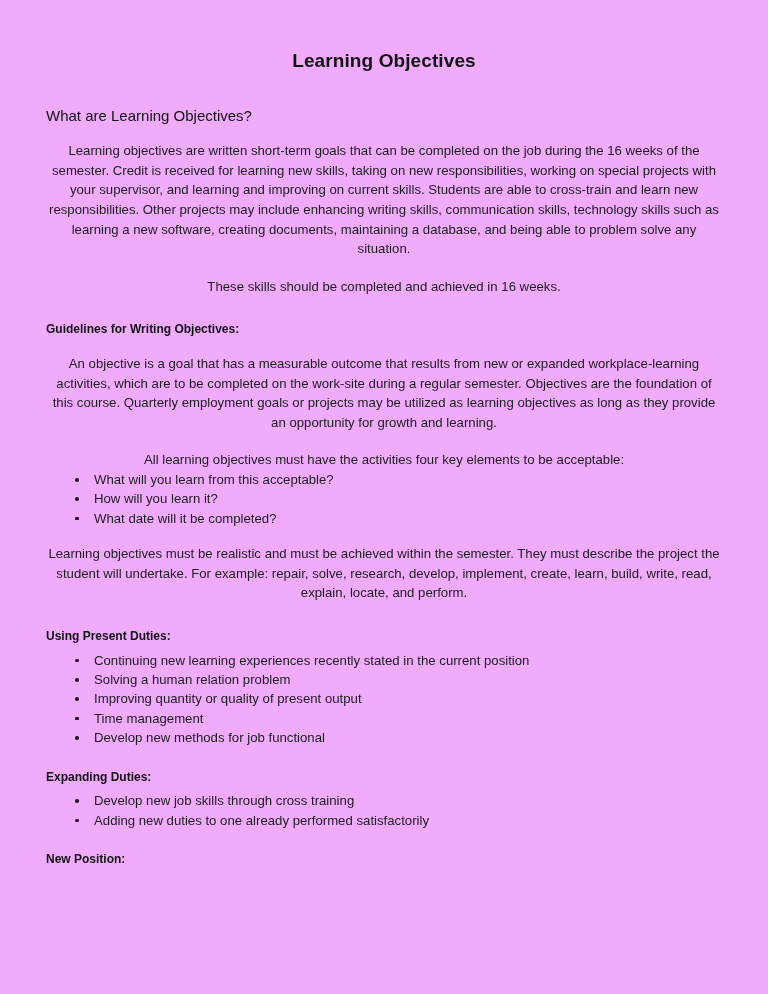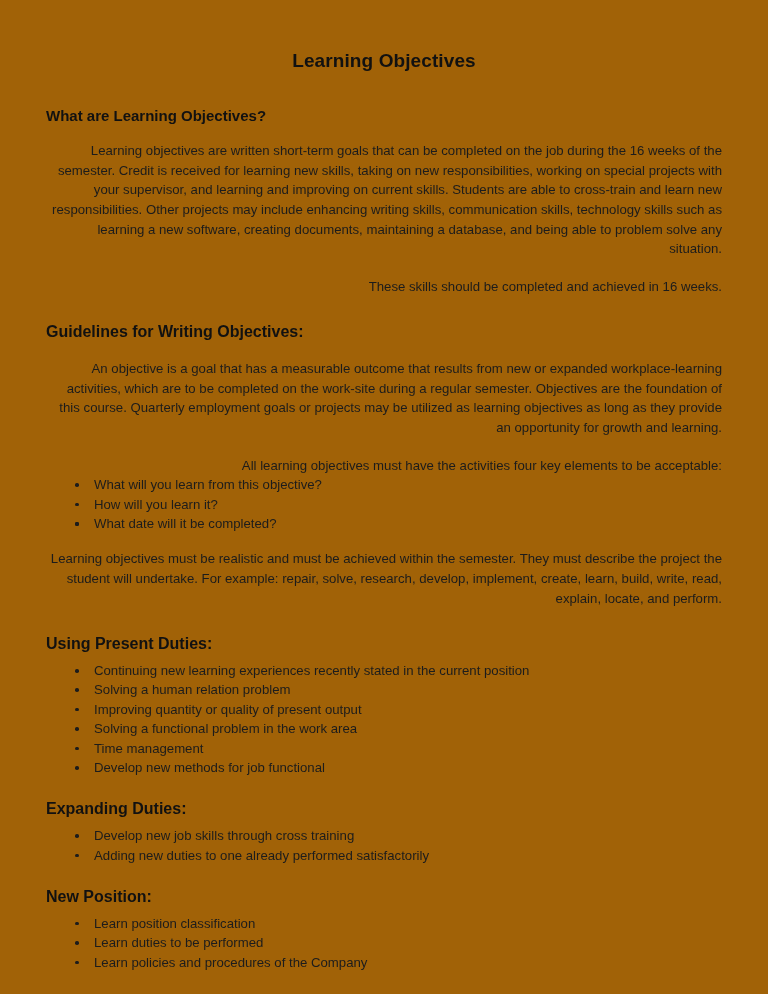--- a/index.html
+++ b/index.html
@@ -12,53 +12,53 @@
   body {
     width: 768px;
     height: 994px;
     font-family: "Liberation Sans", sans-serif;
     color: #1a1a1a;
     -webkit-font-smoothing: antialiased;
   }
   .page {
     width: 768px;
     height: 994px;
-    background: #a16207;
+    background: #f0abfc;
     padding: 40px 46px 0 46px;
     position: relative;
   }
   .doc-title {
     text-align: center;
     font-size: 19px;
     font-weight: bold;
     color: #111111;
     letter-spacing: 0.1px;
     margin: 9px 0 0 0;
     line-height: 1.25;
   }
   .h-sub {
     font-size: 15px;
-    font-weight: bold;
+    font-weight: normal;
     color: #111111;
     margin: 0;
     line-height: 1.3;
   }
   .h-section {
-    font-size: 16px;
+    font-size: 12px;
     font-weight: bold;
     color: #111111;
     margin: 0;
     line-height: 1.3;
   }
   p.body {
     font-size: 13.2px;
     line-height: 19.6px;
     color: #1c1c1c;
     margin: 0;
-    text-align: right;
+    text-align: center;
   }
   ul.bullets {
     list-style: none;
     margin: 0;
     padding: 0;
   }
   ul.bullets li {
     font-size: 13.2px;
     line-height: 19.4px;
     color: #1c1c1c;
@@ -110,41 +110,41 @@
 
   <div class="sp-2"></div>
 
   <p class="body">An objective is a goal that has a measurable outcome that results from new or expanded workplace-learning activities, which are to be completed on the work-site during a regular semester.  Objectives are the foundation of this course.  Quarterly employment goals or projects may be utilized as learning objectives as long as they provide an opportunity for growth and learning.</p>
 
   <div class="sp-3"></div>
 
   <p class="body">All learning objectives must have the activities four key elements to be acceptable:</p>
 
   <ul class="bullets">
-    <li><span class="dot"></span><span>What will you learn from this objective?</span></li>
+    <li><span class="dot"></span><span>What will you learn from this acceptable?</span></li>
     <li><span class="dot"></span><span>How will you learn it?</span></li>
     <li><span class="dot"></span></li>
     <li><span class="dot"></span><span>What date will it be completed?</span></li>
   </ul>
 
   <div class="sp-6"></div>
 
   <p class="body">Learning objectives must be realistic and must be achieved within the semester.  They must describe the project the student will undertake.  For example:  repair, solve, research, develop, implement, create, learn, build, write, read, explain, locate, and perform.</p>
 
   <div class="sp-4"></div>
 
   <h2 class="h-section">Using Present Duties:</h2>
 
   <div class="sp-5"></div>
 
   <ul class="bullets">
     <li><span class="dot"></span><span>Continuing new learning experiences recently stated in the current position</span></li>
     <li><span class="dot"></span><span>Solving a human relation problem</span></li>
     <li><span class="dot"></span><span>Improving quantity or quality of present output</span></li>
-    <li><span class="dot"></span><span>Solving a functional problem in the work area</span></li>
+    <li><span class="dot"></span></li>
     <li><span class="dot"></span><span>Time management</span></li>
     <li><span class="dot"></span><span>Develop new methods for job functional</span></li>
   </ul>
 
   <div class="sp-7"></div>
 
   <h2 class="h-section">Expanding Duties:</h2>
 
   <div class="sp-5"></div>
 
@@ -152,19 +152,14 @@
     <li><span class="dot"></span><span>Develop new job skills through cross training</span></li>
     <li><span class="dot"></span><span>Adding new duties to one already performed satisfactorily</span></li>
   </ul>
 
   <div class="sp-7"></div>
 
   <h2 class="h-section">New Position:</h2>
 
   <div class="sp-5"></div>
 
-  <ul class="bullets">
-    <li><span class="dot"></span><span>Learn position classification</span></li>
-    <li><span class="dot"></span><span>Learn duties to be performed</span></li>
-    <li><span class="dot"></span><span>Learn policies and procedures of the Company</span></li>
-  </ul>
 
 </div>
 
 </body></html>

